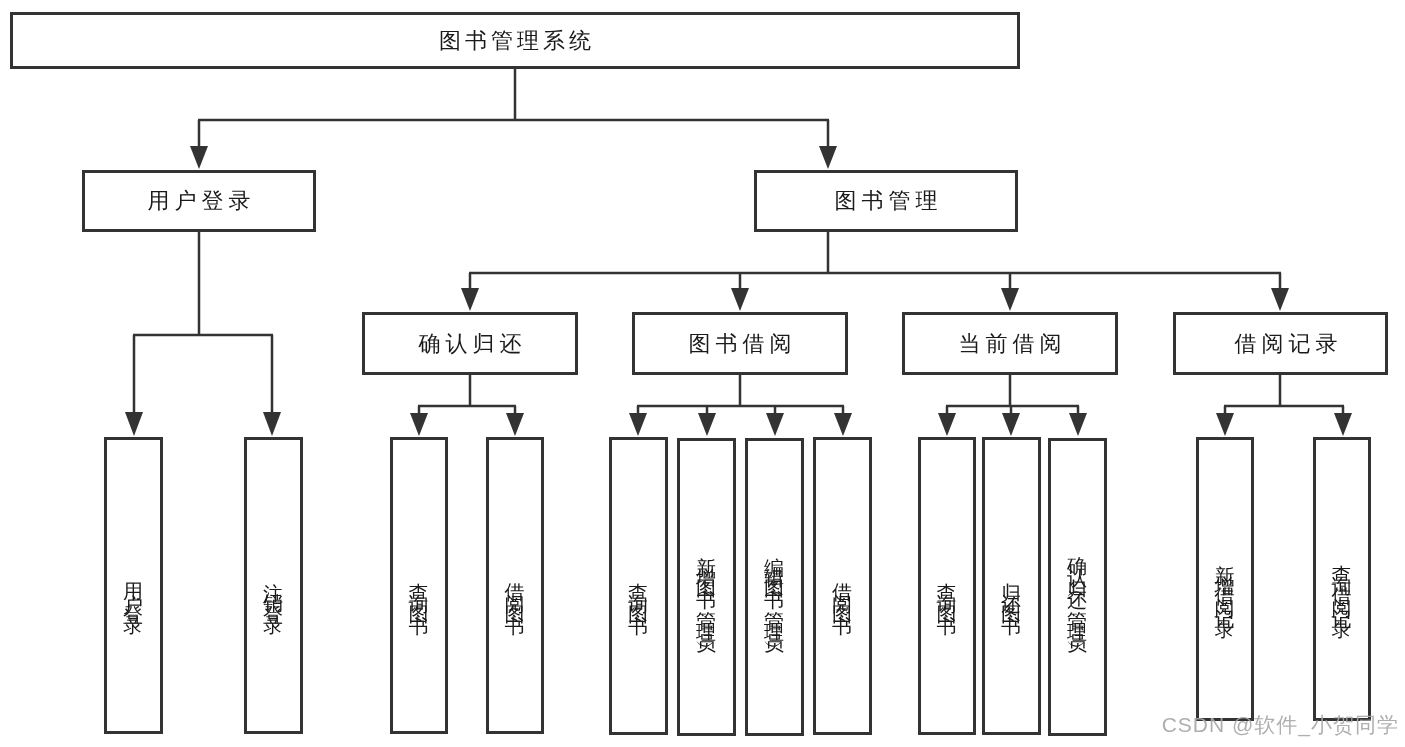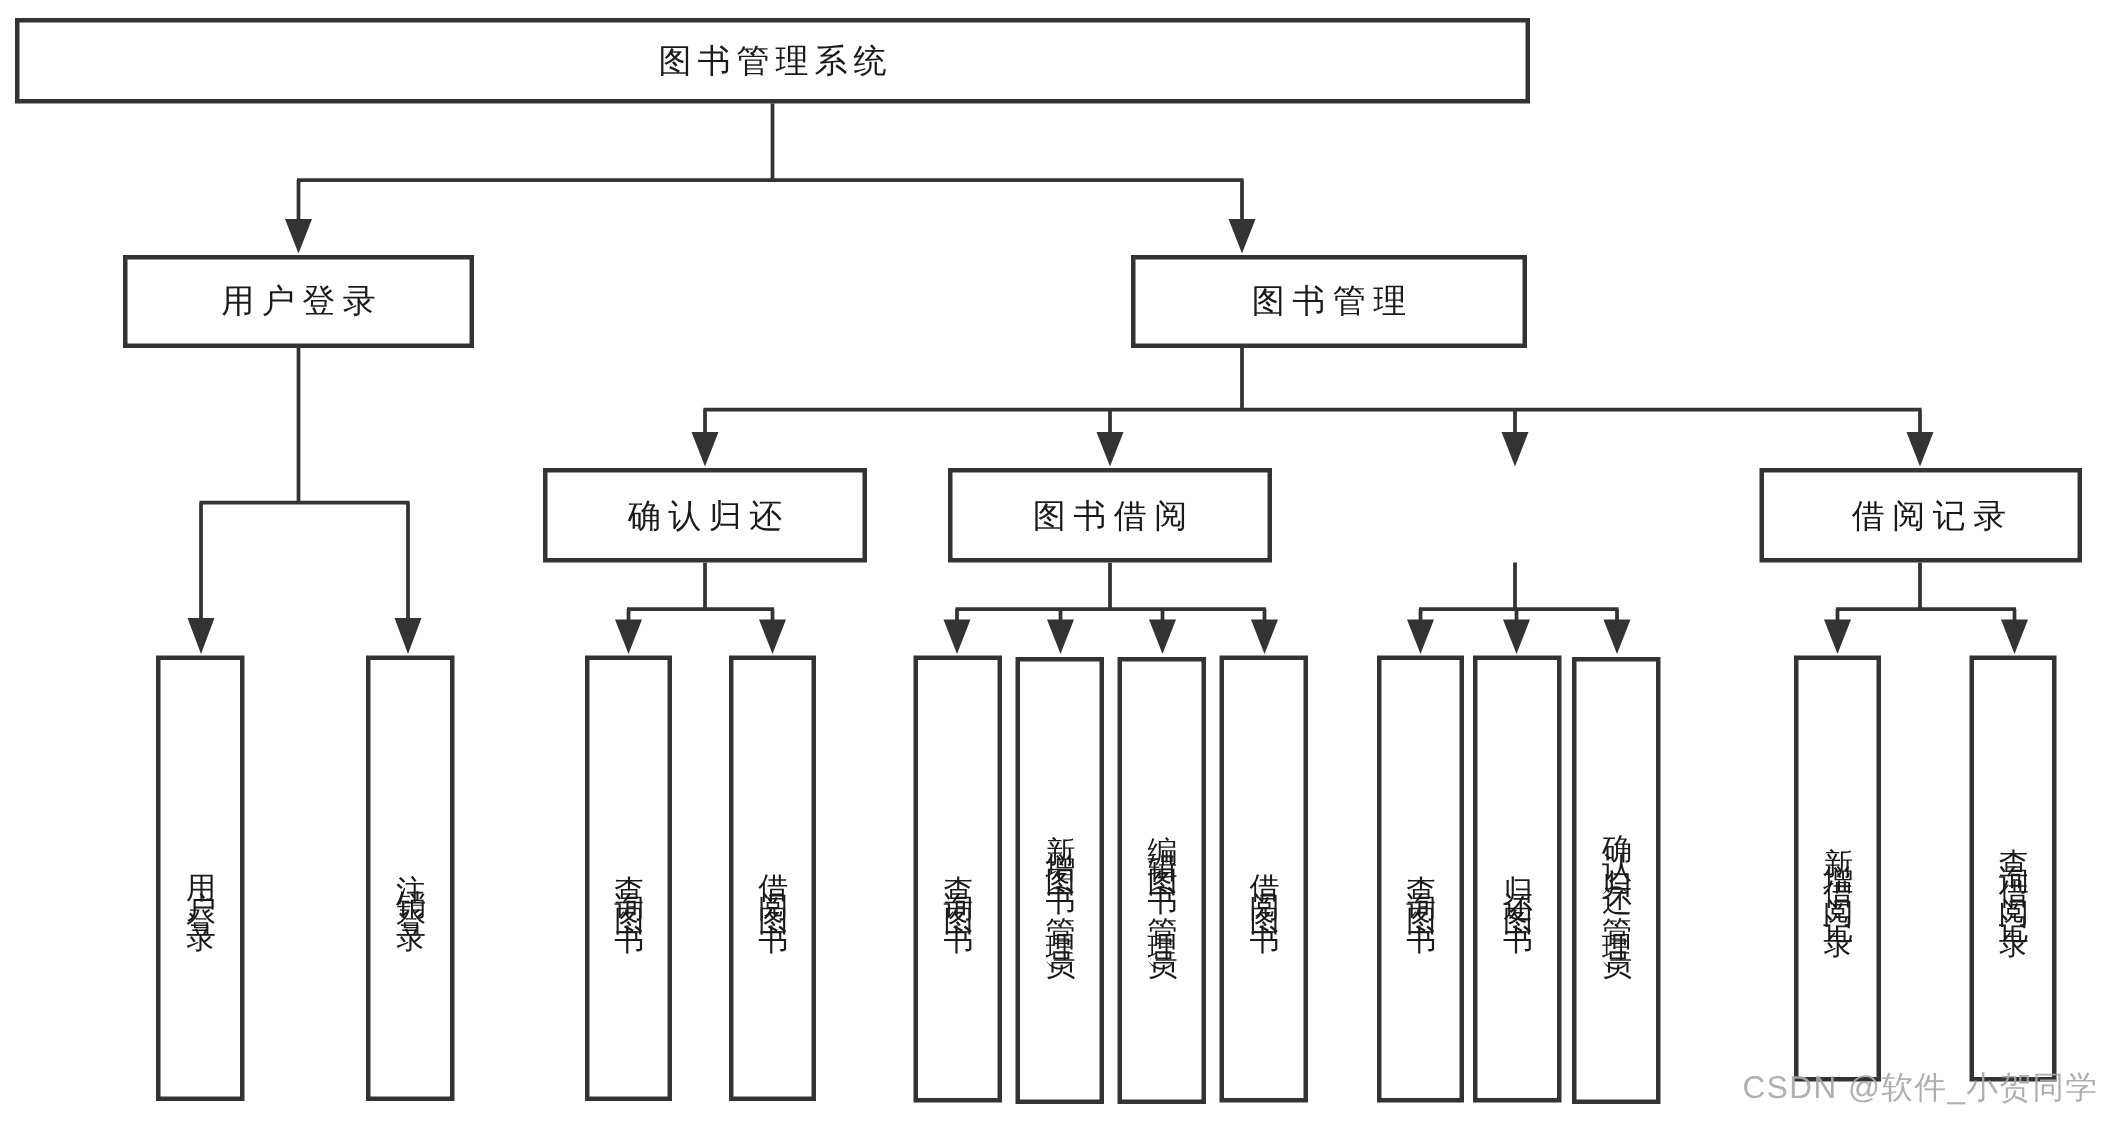--- a/index.html
+++ b/index.html
@@ -127,20 +127,21 @@
     </g>
   </svg>
 
   <div class="box h root-box" style="left:10px; top:12px; width:1010px; height:57px;">图书管理系统</div>
 
   <div class="box h" style="left:82px; top:170px; width:234px; height:62px;">用户登录</div>
   <div class="box h" style="left:710px; top:170px; width:264px; height:62px;margin-left:44px;">图书管理</div>
 
   <div class="box h" style="left:362px; top:312px; width:216px; height:63px;">确认归还</div>
   <div class="box h" style="left:632px; top:312px; width:216px; height:63px;">图书借阅</div>
+  <div class="box h" style="left:902px; top:312px; width:216px; height:63px;">当前借阅</div>
   <div class="box h" style="left:1173px; top:312px; width:215px; height:63px;padding-left:16px;">借阅记录</div>
 
   <div class="box v" style="left:104px; top:437px; width:59px; height:297px;">用户登录</div>
   <div class="box v" style="left:244px; top:437px; width:59px; height:297px;">注销登录</div>
 
   <div class="box v" style="left:390px; top:437px; width:58px; height:297px;">查询图书</div>
   <div class="box v" style="left:486px; top:437px; width:58px; height:297px;">借阅图书</div>
 
   <div class="box v" style="left:609px; top:437px; width:59px; height:298px;">查询图书</div>
   <div class="box v" style="left:677px; top:438px; width:59px; height:298px;">新增图书（管理员）</div>

